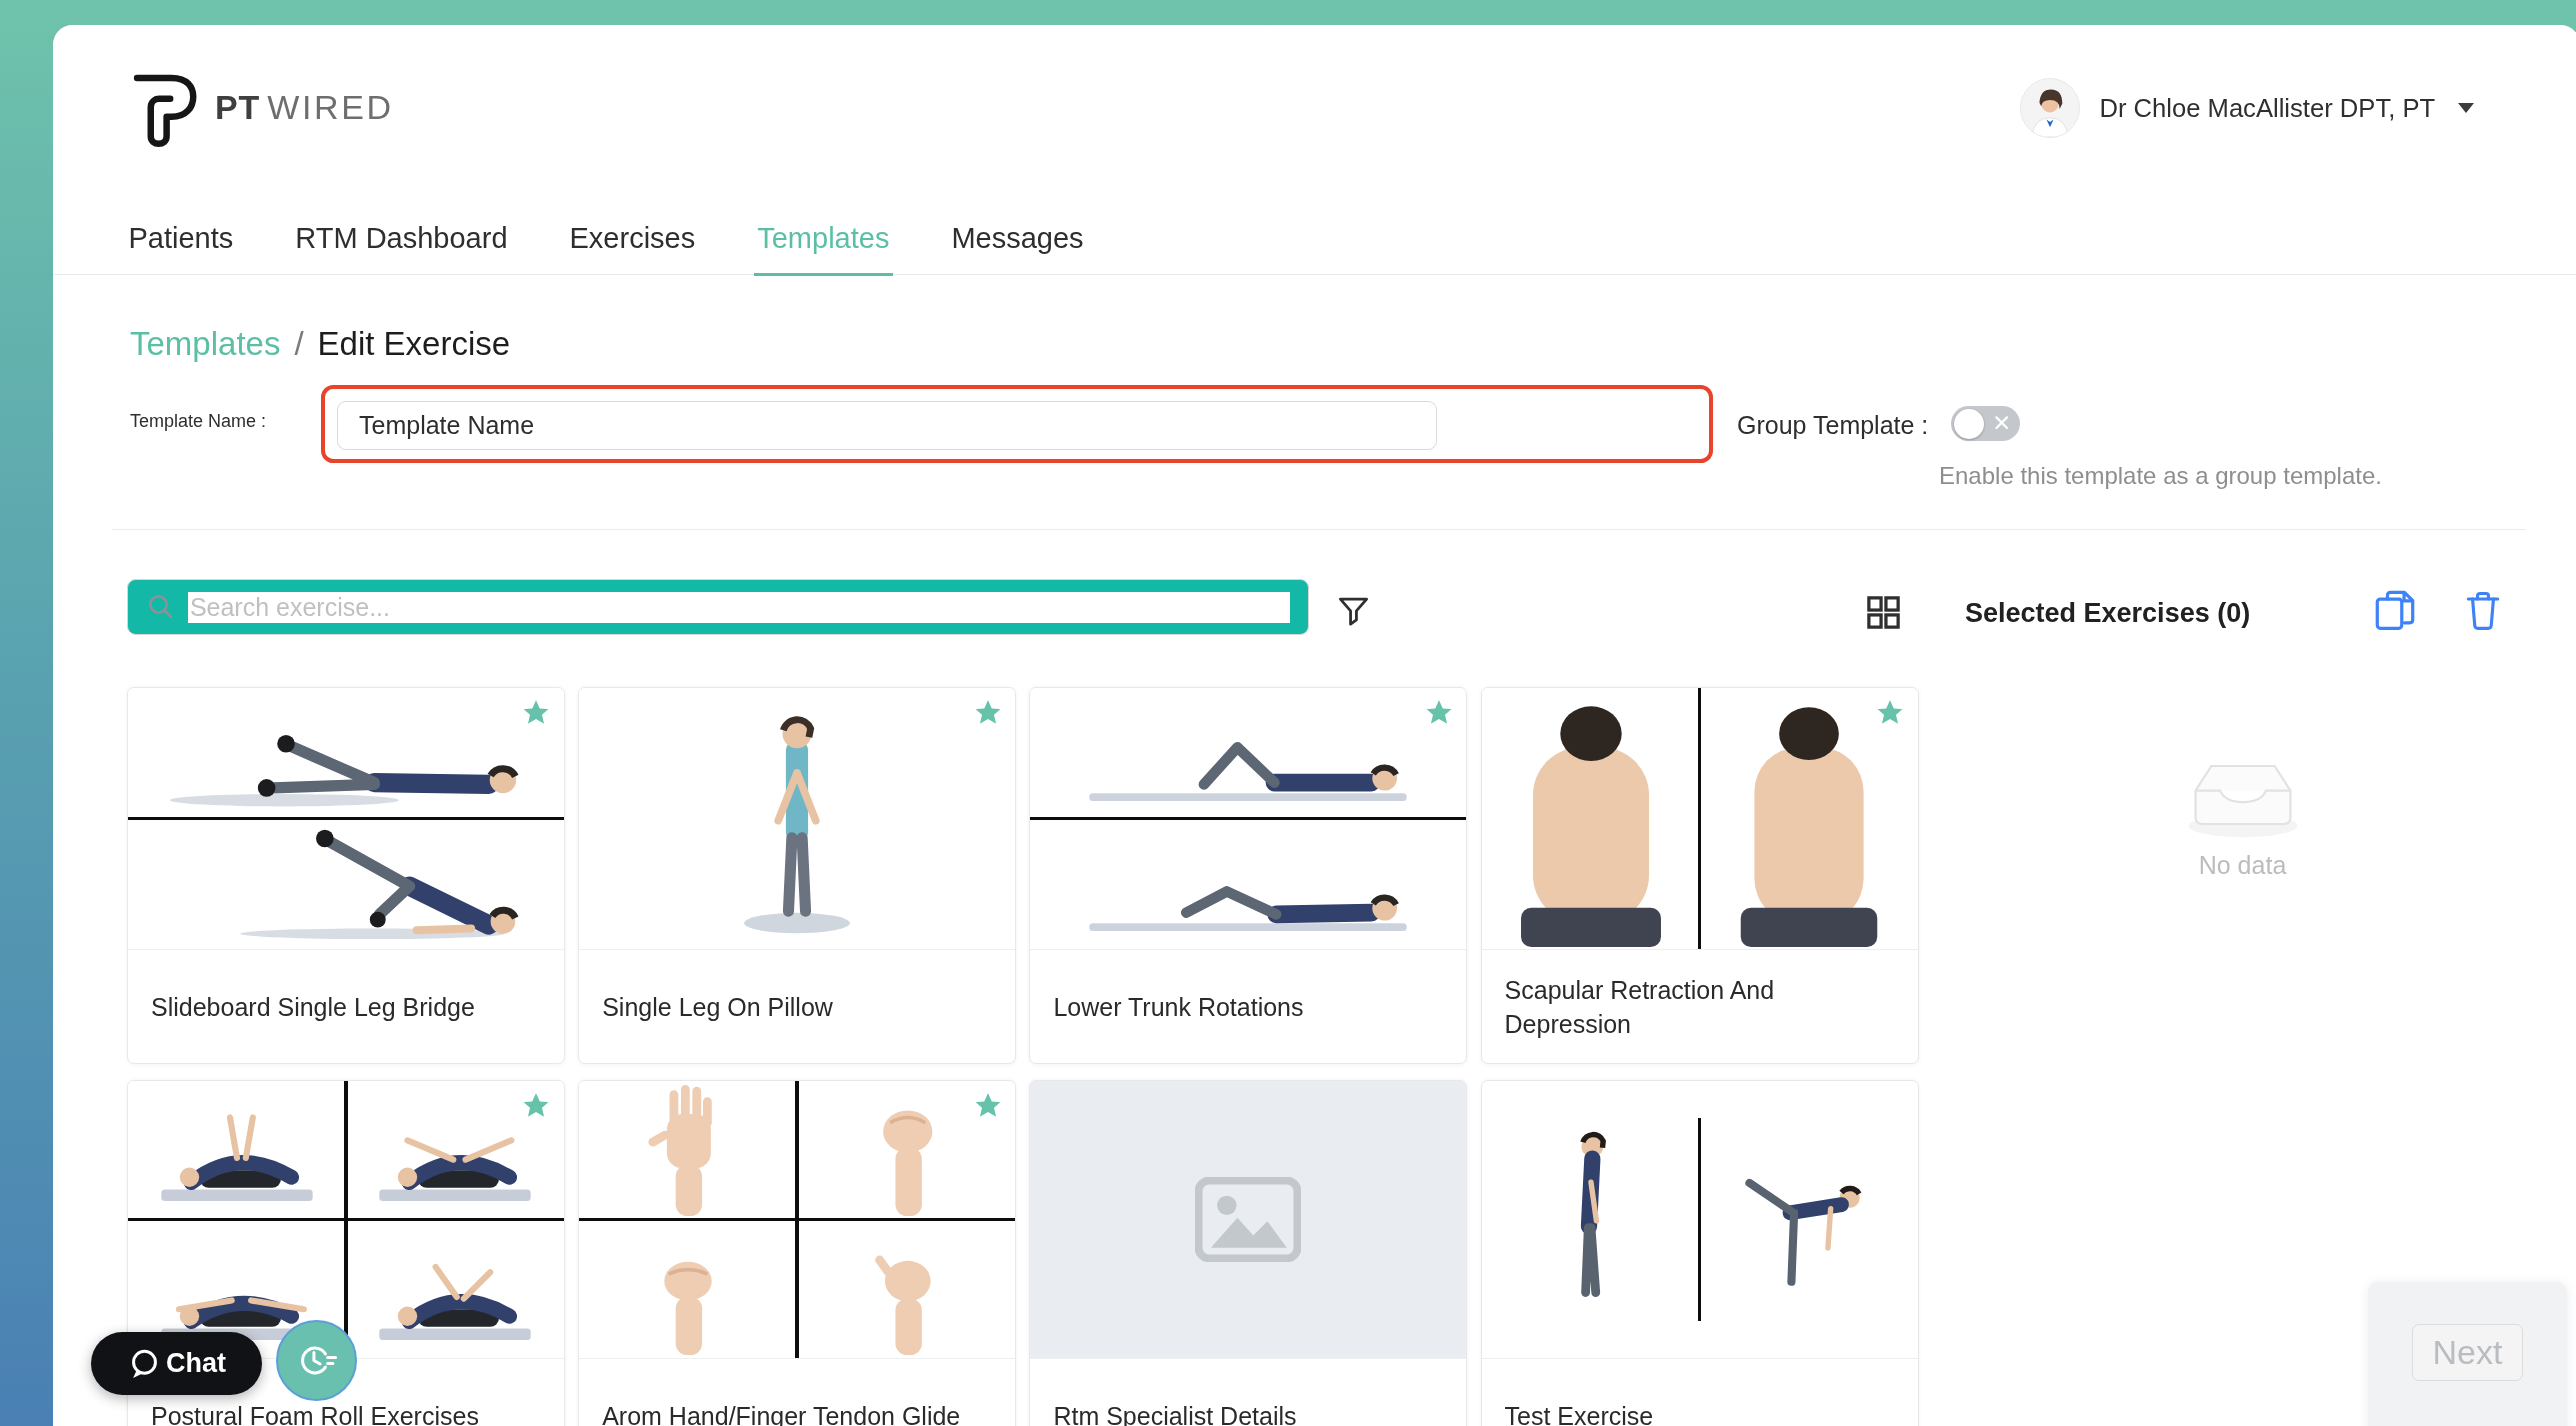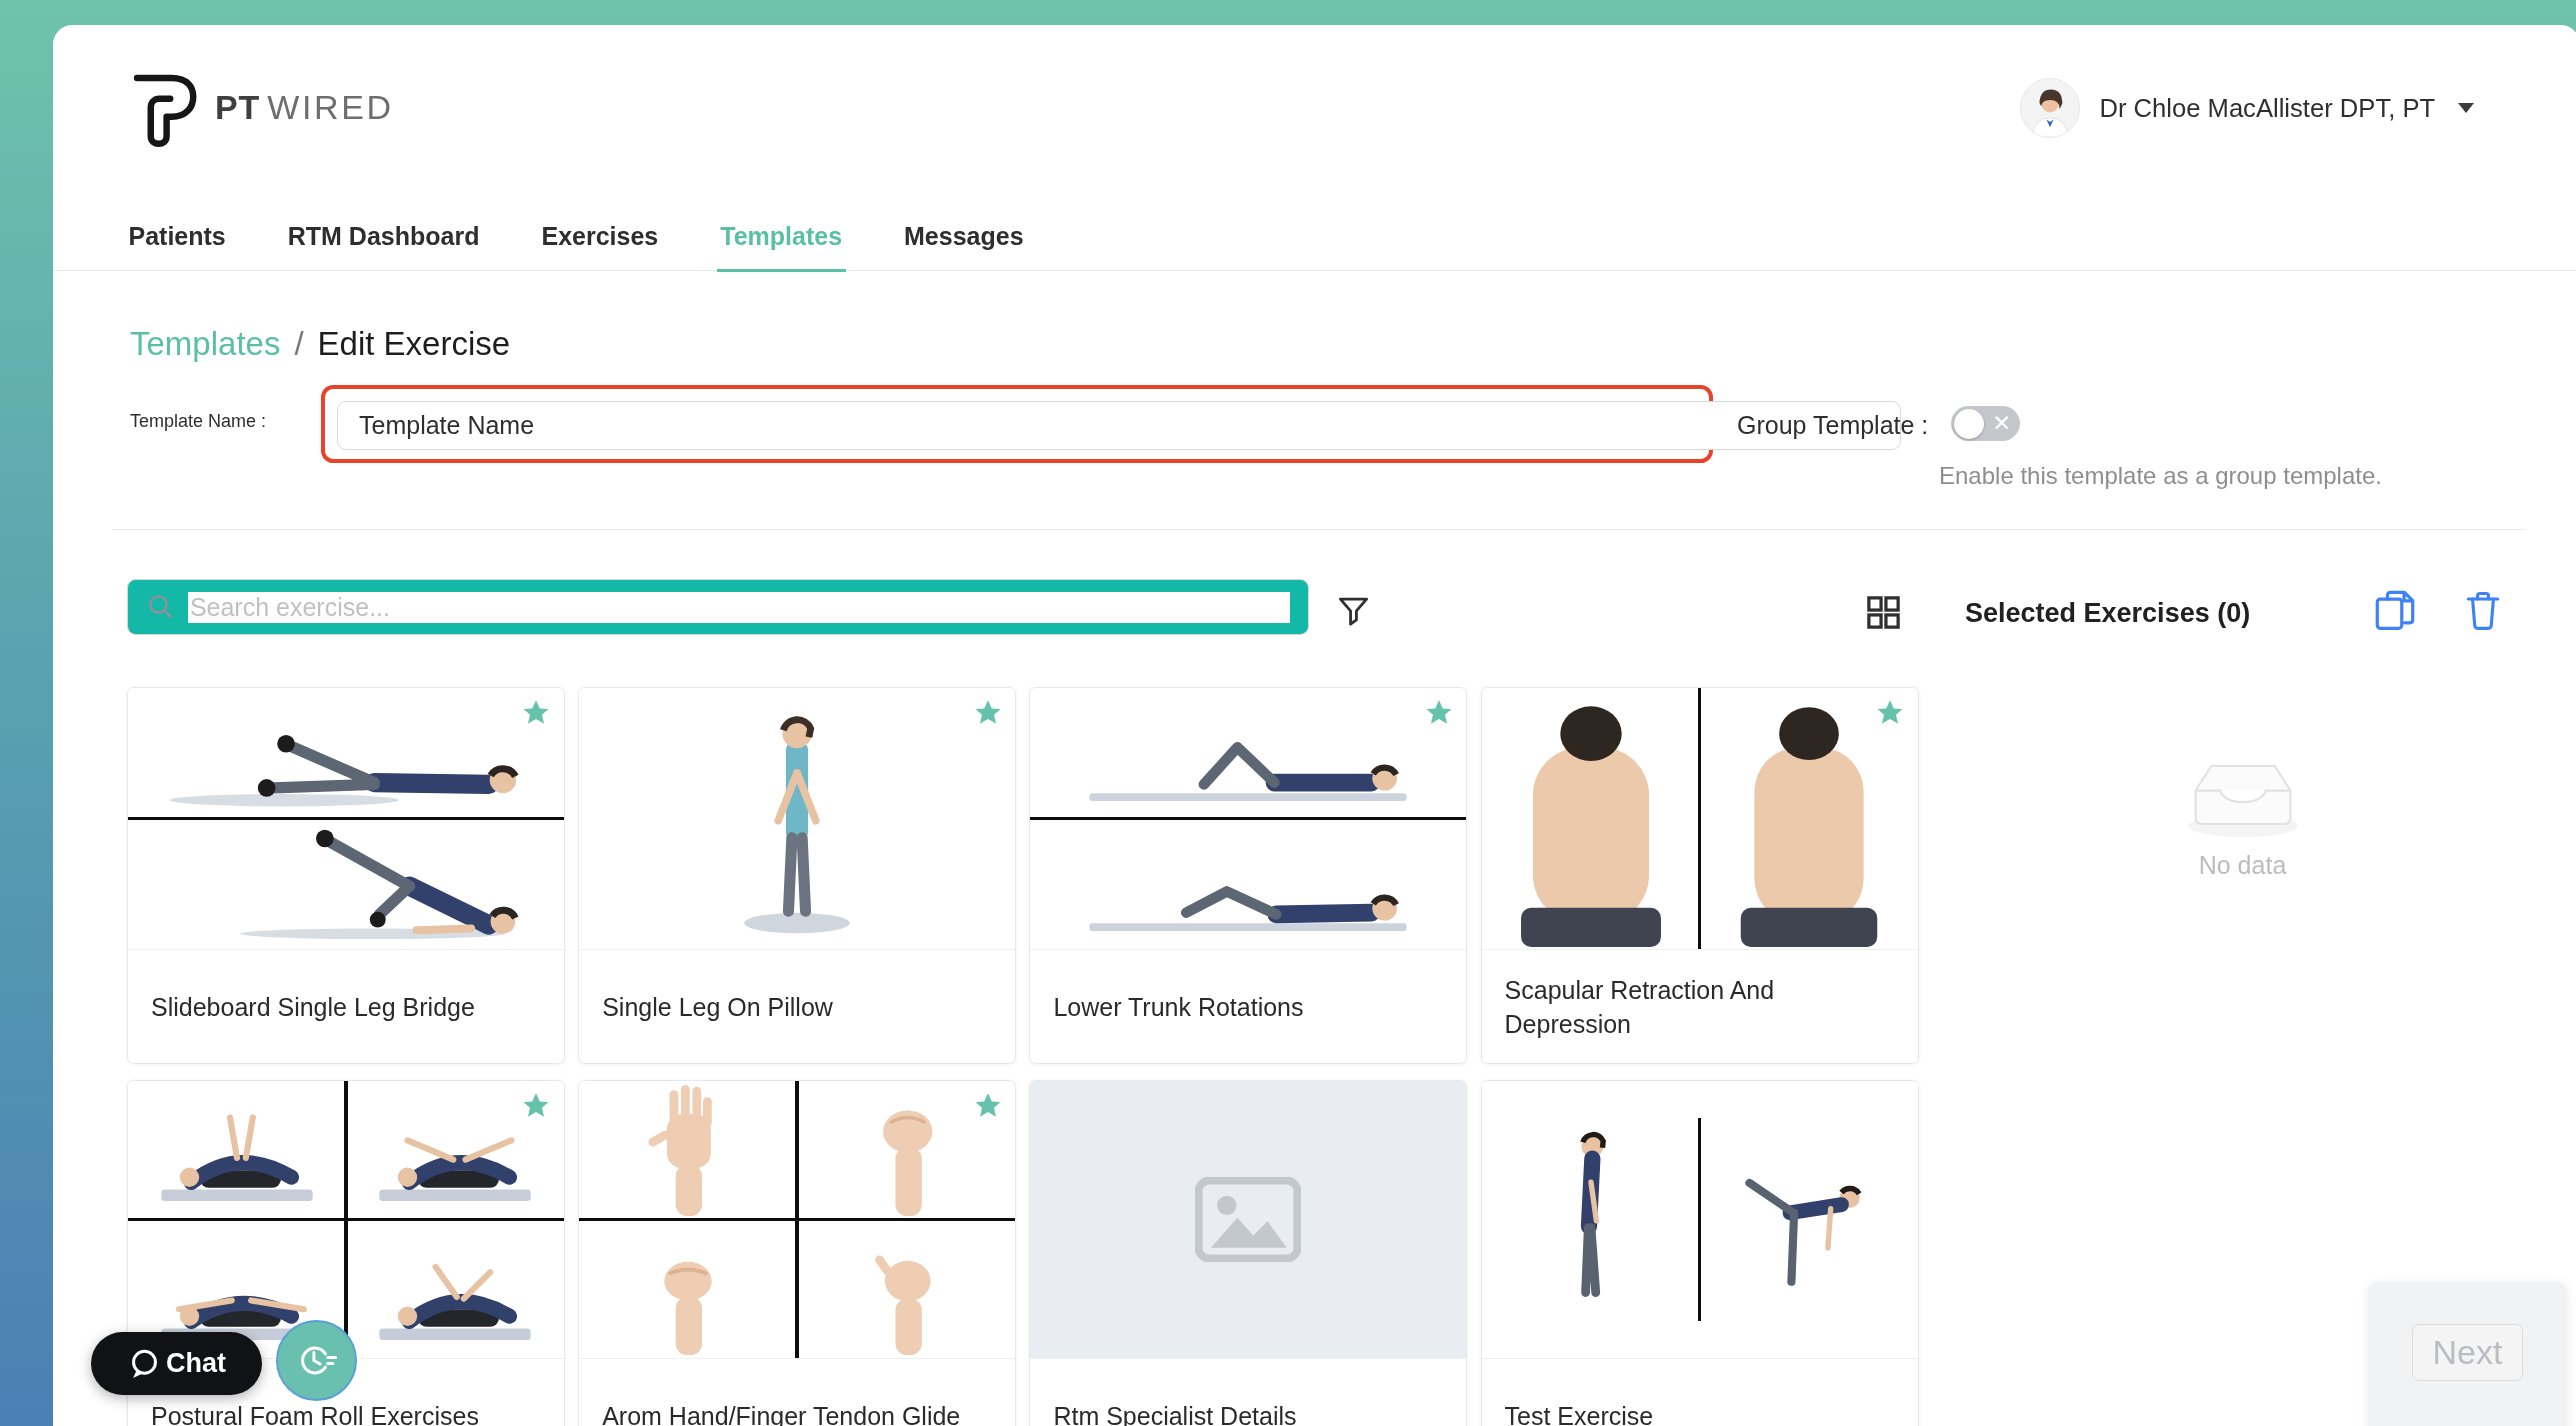--- a/index.html
+++ b/index.html
@@ -17,32 +17,32 @@
   .logo-mark svg{display:block;}
   .logo-text{font-size:34px;letter-spacing:0.9px;}
   .logo-text .b{font-weight:700;color:#3f3f3f;}
   .logo-text .l{font-weight:400;color:#6e6e6e;letter-spacing:2.6px;margin-left:7px;}
   .user{position:absolute;right:106px;top:53px;display:flex;align-items:center;gap:19.4px;cursor:pointer;}
   .avatar{width:58px;height:58px;border-radius:50%;overflow:hidden;background:#f2f2f2;border:0.9px solid #e7e7e7;flex:0 0 auto;}
   .user-name{font-size:25.6px;color:#2f2f2f;}
   .caret{width:0;height:0;border-left:8.8px solid transparent;border-right:8.8px solid transparent;border-top:10.6px solid #3c3c3c;margin-left:3.5px;}
   
   .tabs{position:absolute;left:0;right:0;top:192px;padding-left:72px;display:flex;gap:55px;border-bottom:0.9px solid #ebebeb;}
-  .tab{font-size:25px;color:#2e2e2e;padding:5.3px 3.5px 17.6px 3.5px;cursor:pointer;white-space:nowrap;font-weight:bold;}
+  .tab{font-size:29px;color:#2e2e2e;padding:5.3px 3.5px 17.6px 3.5px;cursor:pointer;white-space:nowrap;}
   .tab.active{color:#5abfa5;border-bottom:3.5px solid #5abfa5;margin-bottom:-1.8px;}
   
   .breadcrumb{position:absolute;left:77px;top:300px;font-size:33px;display:flex;gap:14px;align-items:baseline;}
   .crumb-link{color:#5abfa5;cursor:pointer;}
   .crumb-sep{color:#7a7a7a;}
   .crumb-current{color:#1d1d1d;font-weight:500;}
   
   .tpl-label{position:absolute;left:77px;top:386px;font-size:18px;color:#2e2e2e;}
   .red-box{position:absolute;left:268px;top:360px;width:1392px;height:78px;border:4.4px solid #e8432b;border-radius:12.3px;box-sizing:border-box;}
   .tpl-input{
-    position:absolute;left:284px;top:376px;width:1564px;height:49px;box-sizing:border-box;
+    position:absolute;left:284px;top:376px;width:1100px;height:49px;box-sizing:border-box;
     border:1.8px solid #d9d9d9;border-radius:8.8px;padding:0 21px;font-size:25px;color:#2e2e2e;
     font-family:"Liberation Sans",sans-serif;background:#fff;outline:none;
   }
   .grp-label{position:absolute;left:1684px;top:386px;font-size:25px;color:#2e2e2e;}
   .toggle{position:absolute;left:1898px;top:381px;width:69px;height:35px;border-radius:17.6px;background:#c4c7cb;cursor:pointer;}
   .toggle .knob{position:absolute;left:2.6px;top:2.6px;width:30px;height:30px;border-radius:50%;background:#fff;box-shadow:0 0.9px 2.6px rgba(0,0,0,.25);}
   .toggle .off-x{position:absolute;right:8.8px;top:7px;}
   .grp-helper{position:absolute;left:1886px;top:437px;font-size:24px;color:#8e8e8e;}
   .divider{position:absolute;left:59px;right:54px;top:504px;height:0.9px;background:#ececec;}
   

